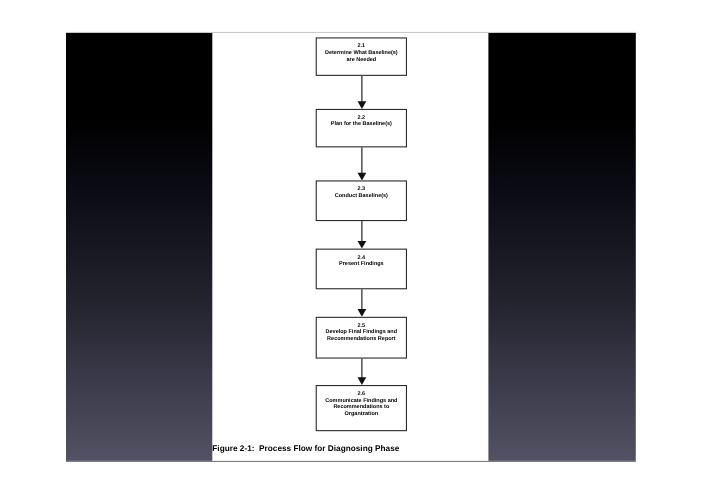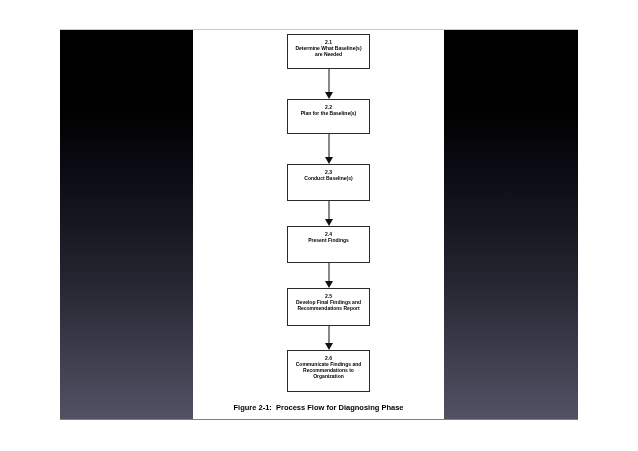--- a/index.html
+++ b/index.html
@@ -94,21 +94,21 @@
     border-left: 4px solid transparent;
     border-right: 4px solid transparent;
     border-top: 7px solid #111111;
   }
   
   .caption {
     position: absolute;
     left: 0;
     right: 0;
     top: 373px;
-    text-align: center;
+    text-align: left;
     font-size: 7.5px;
     font-weight: bold;
     color: #000000;
     white-space: pre;
   }
 </style>
 </head>
 <body>
 
 <div id="canvas">

